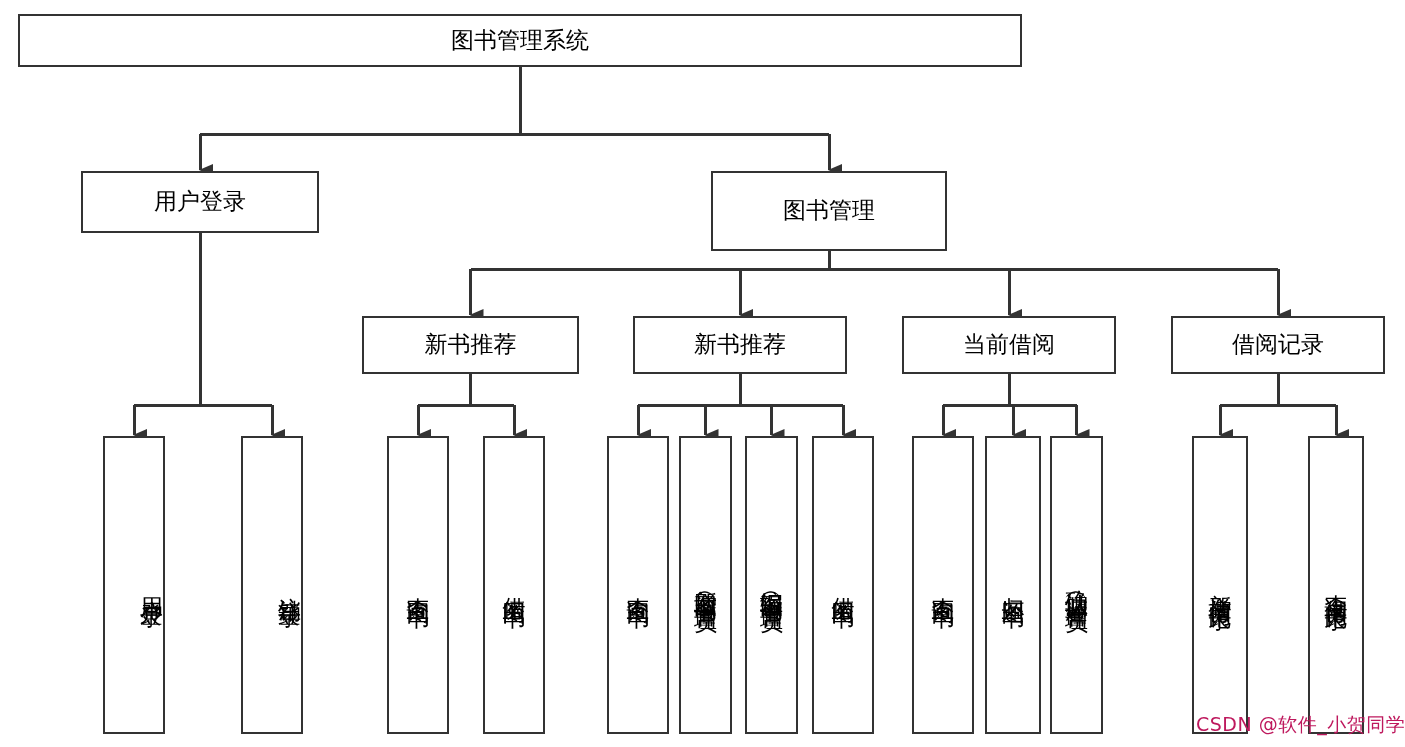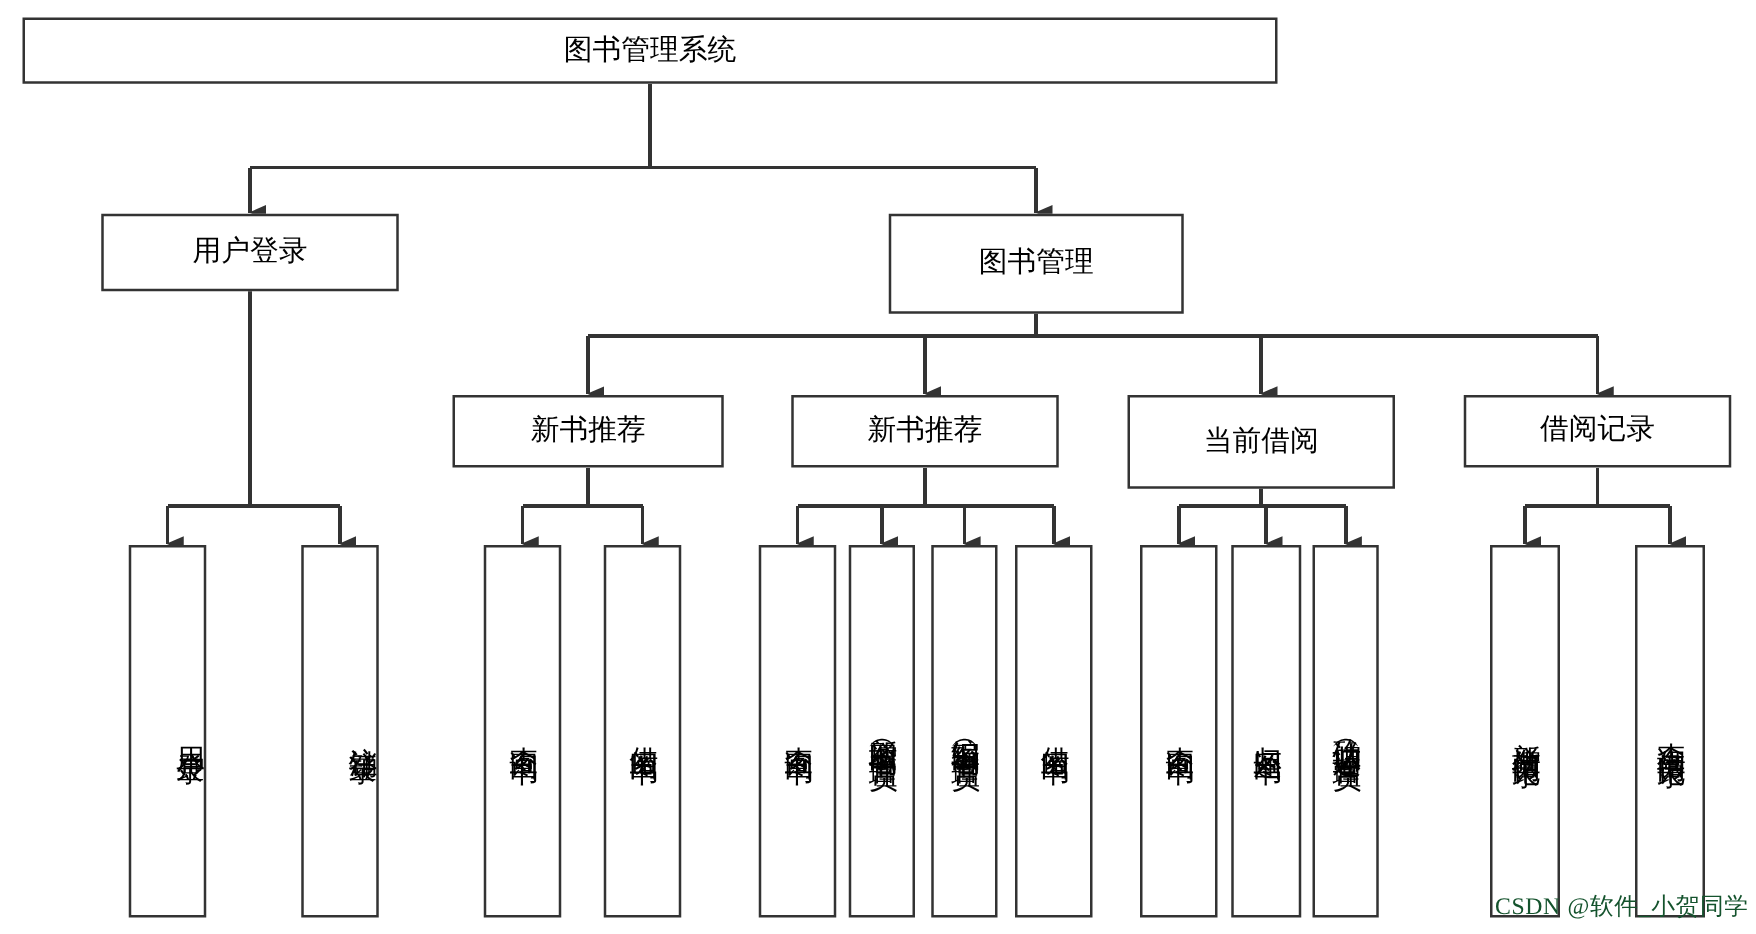--- a/index.html
+++ b/index.html
@@ -59,27 +59,26 @@
   }
   .node.vert .label {
     writing-mode: vertical-rl;
     text-orientation: upright;
     font-size: 23px;
     letter-spacing: 3px;
     line-height: 1;
   }
   .watermark {
     position: absolute;
-    color: #14532d;
+    color: #be185d;
     font-size: 19px;
     letter-spacing: 0.5px;
     white-space: nowrap;
     z-index: 5;
     user-select: none;
-    font-family: Liberation Serif, serif;
   }
 </style>
 </head>
 <body>
 
 <div id="diagram-root">
 
   <svg id="edges-layer" viewBox="0 0 1405 747" width="1405" height="747" xmlns="http://www.w3.org/2000/svg">
     <defs>
       <marker id="arrow" viewBox="0 0 12 14" refX="6" refY="13" markerWidth="12" markerHeight="14" orient="auto-start-reverse" markerUnits="userSpaceOnUse">
@@ -133,24 +132,24 @@
   <div class="node horiz" id="n-book-manage" style="left: 711px; top: 171px; width: 236px; height: 80px;">
     <span class="label">图书管理</span>
   </div>
 
   <div class="node horiz" id="n-new-book-recommend" style="left: 362px; top: 316px; width: 217px; height: 58px;">
     <span class="label">新书推荐</span>
   </div>
   <div class="node horiz" id="n-book-borrow" style="left: 633px; top: 316px; width: 214px; height: 58px;">
     <span class="label">新书推荐</span>
   </div>
-  <div class="node horiz" id="n-current-borrow" style="left: 902px; top: 316px; width: 214px; height: 75px;">
+  <div class="node horiz" id="n-current-borrow" style="left: 902px; top: 316px; width: 214px; height: 58px;">
     <span class="label">当前借阅</span>
   </div>
-  <div class="node horiz" id="n-borrow-record" style="left: 1171px; top: 316px; width: 214px; height: 58px; font-family: Liberation Mono, monospace;">
+  <div class="node horiz" id="n-borrow-record" style="left: 1171px; top: 316px; width: 214px; height: 58px;">
     <span class="label">借阅记录</span>
   </div>
 
   <div class="node vert" id="n-leaf-user-login" style="left: 103px; top: 436px; width: 62px; height: 298px; align-items: center; justify-content: flex-end;">
     <span class="label">用户登录</span>
   </div>
   <div class="node vert" id="n-leaf-logout" style="left: 241px; top: 436px; width: 62px; height: 298px; align-items: center; justify-content: flex-end;">
     <span class="label">注销登录</span>
   </div>
   <div class="node vert" id="n-leaf-query-book-rec" style="left: 387px; top: 436px; width: 62px; height: 298px; align-items: center; justify-content: center;">

